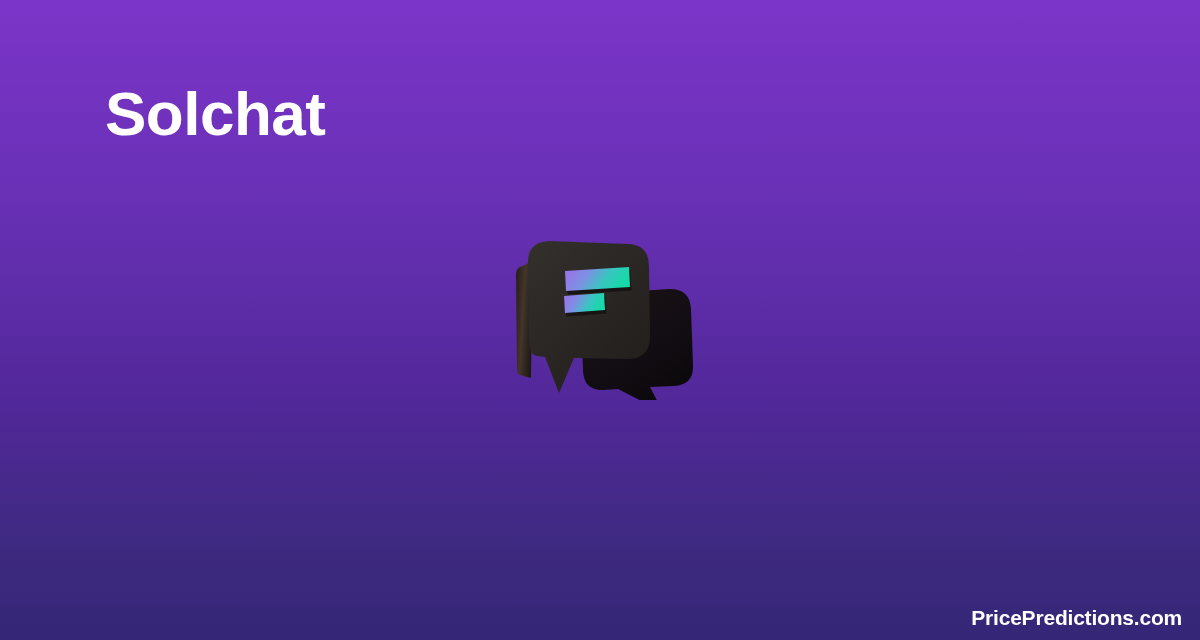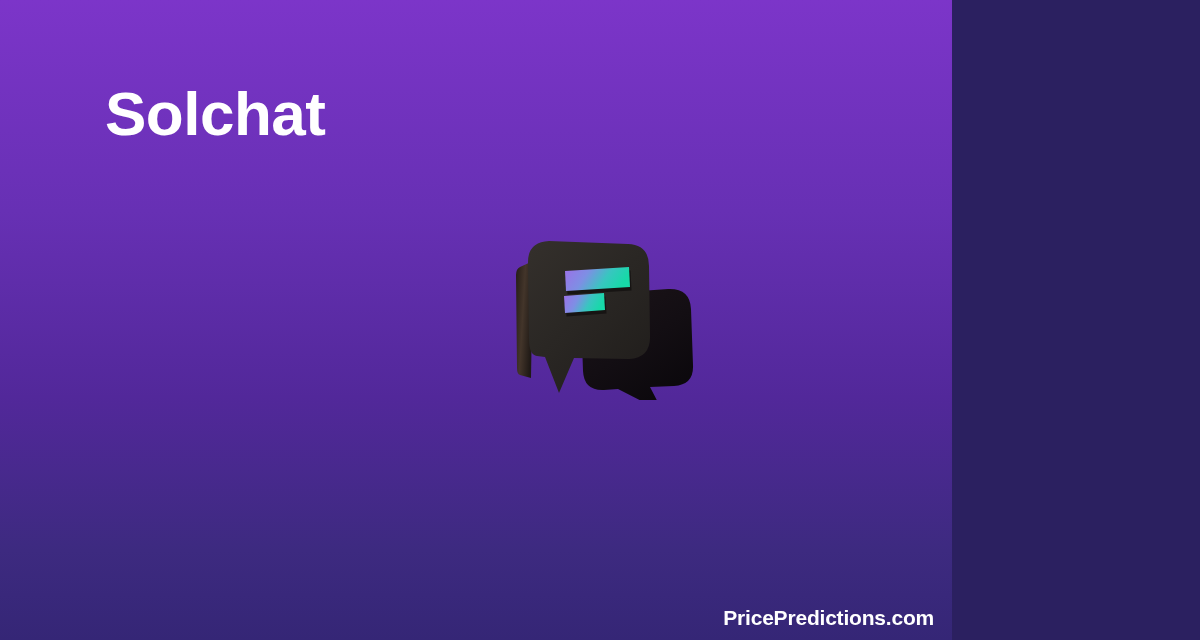--- a/index.html
+++ b/index.html
@@ -5,21 +5,21 @@
   html, body {
     margin: 0;
     padding: 0;
     background: #2b2060;
   }
   body {
     font-family: "Liberation Sans", sans-serif;
   }
   #banner {
     position: relative;
-    width: 952px;
+    width: 1200px;
     height: 640px;
     overflow: hidden;
     background: linear-gradient(180deg, #7c35c9 0%, #6730b4 33%, #52289a 62%, #3d2a80 86%, #352676 100%);
   }
 
   
   #coin-name {
     position: absolute;
     left: 105px;
     top: 83px;

